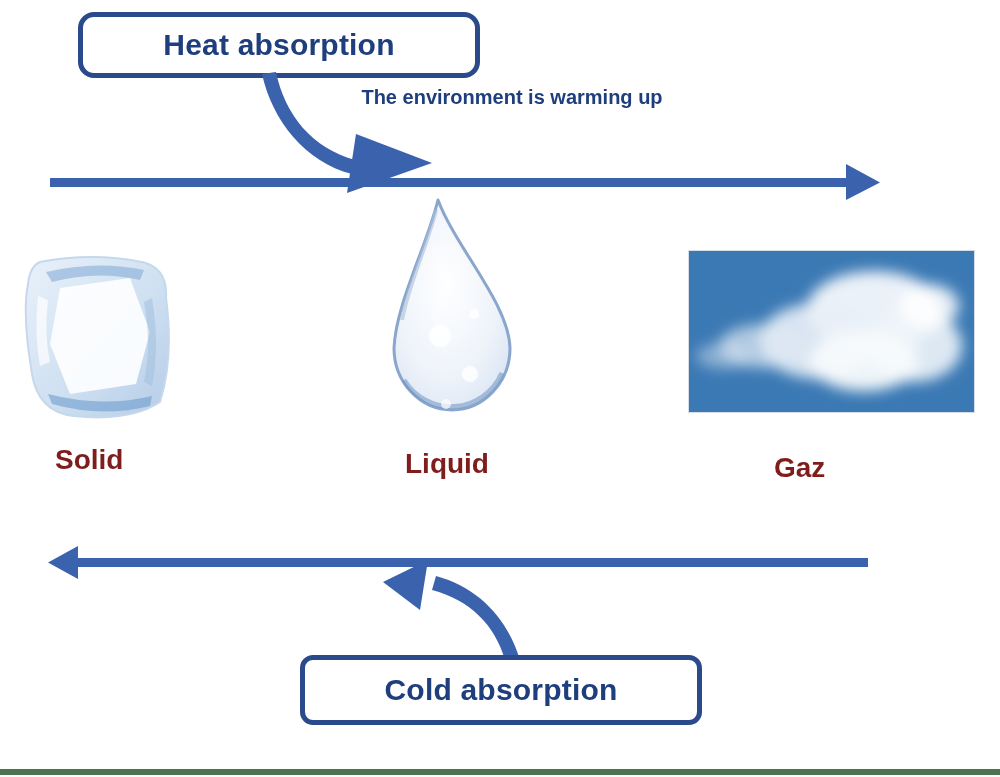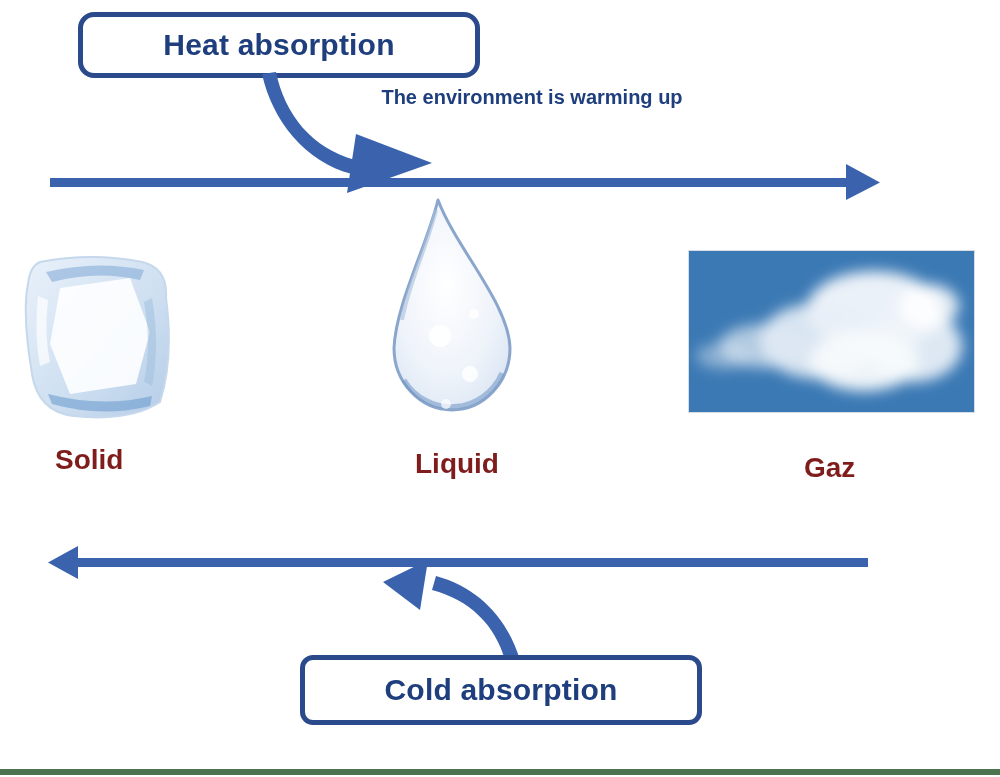--- a/index.html
+++ b/index.html
@@ -11,28 +11,28 @@
   .pill-box{
     position:absolute;display:flex;align-items:center;justify-content:center;
     background:#ffffff;border:5px solid #2b4a8b;border-radius:16px;
     color:#1e3e7d;font-weight:bold;font-size:30px;letter-spacing:0.2px;
   }
   #heat-box{left:78px;top:12px;width:392px;height:56px;}
   #cold-box{left:300px;top:655px;width:392px;height:60px;border-radius:13px;}
   .caption{
     position:absolute;color:#1e3e7d;font-weight:bold;font-size:20px;text-align:center;
   }
-  #heat-caption{left:352px;top:86px;width:360px;}
+  #heat-caption{left:332px;top:86px;width:360px;}
   #cold-caption{left:555px;top:731px;width:395px;}
   .state-label{
     position:absolute;color:#7f1d1d;font-weight:bold;font-size:28px;
   }
   #label-solid{left:55px;top:444px;}
-  #label-liquid{left:415px;top:448px;}
-  #label-gaz{left:804px;top:452px;}
+  #label-liquid{left:405px;top:448px;}
+  #label-gaz{left:774px;top:452px;}
   .abs{position:absolute;}
   #cloud-wrap{
     position:absolute;left:688px;top:250px;width:287px;height:163px;
     background:#3b79b4;border:1px solid #d7dde6;box-sizing:border-box;overflow:hidden;
   }
   #green-divider{
     position:absolute;left:0;top:769px;width:1000px;height:6px;background:#4d7450;
   }
 </style>
 </head>

